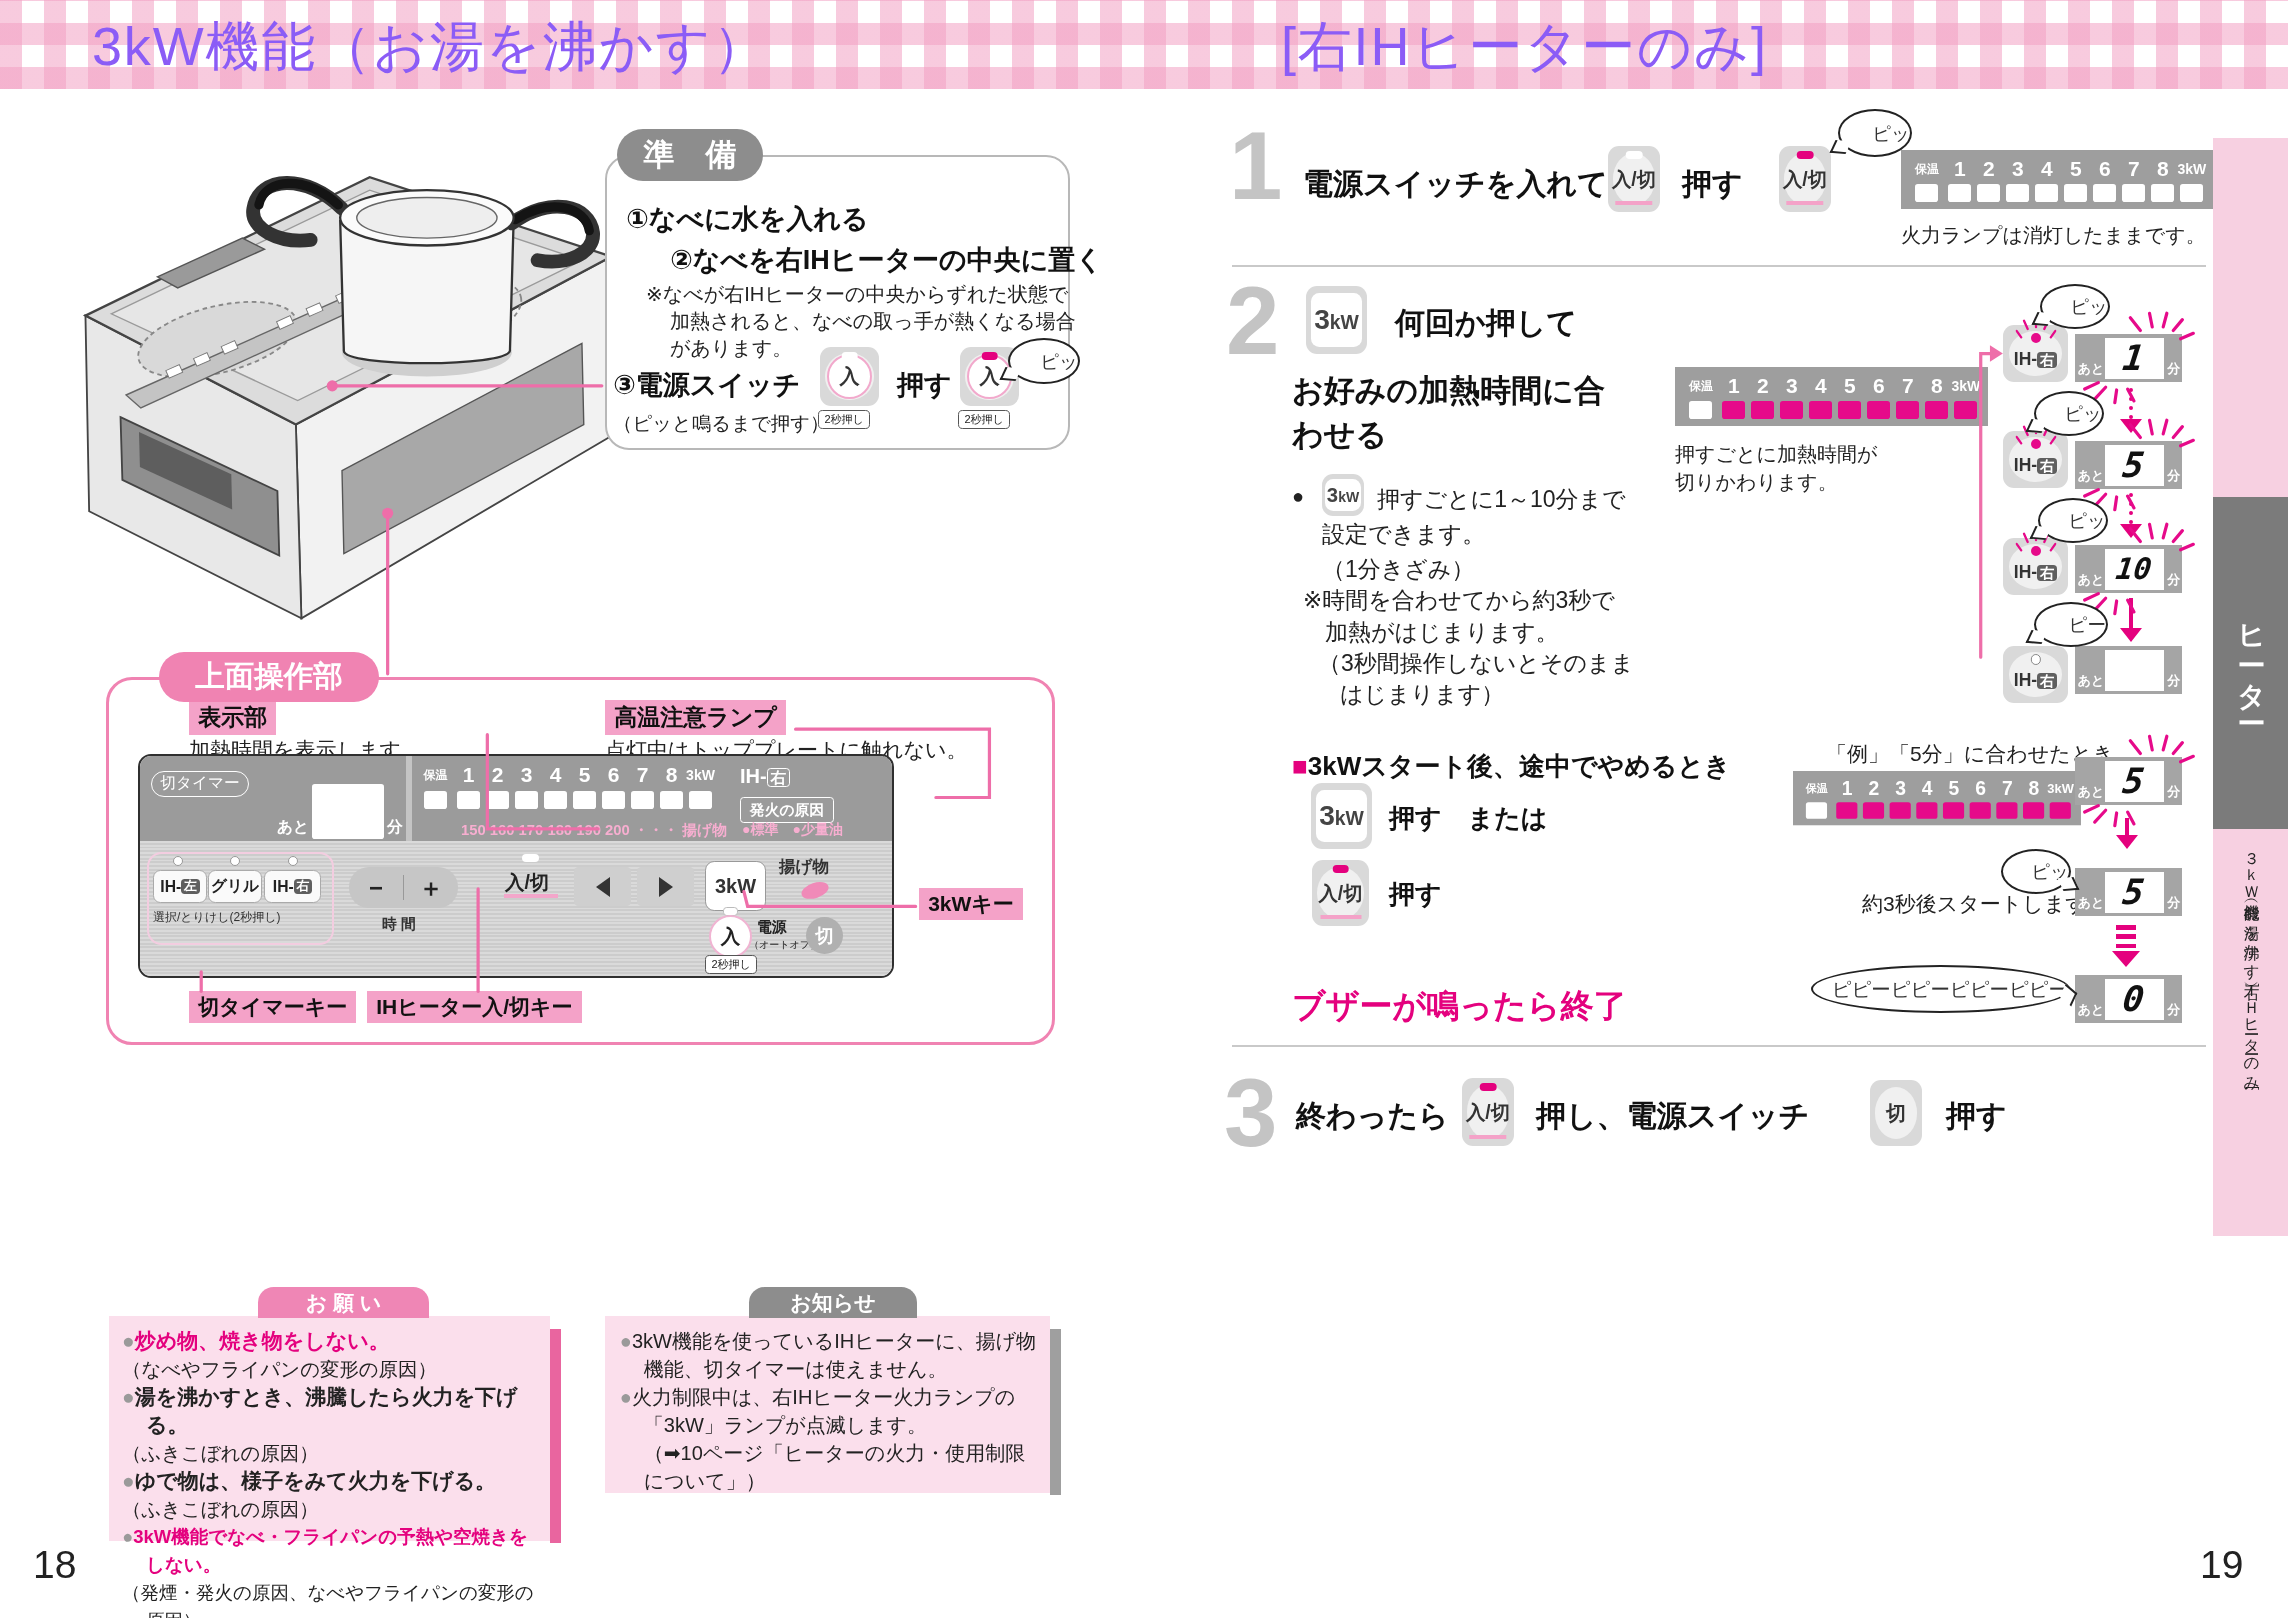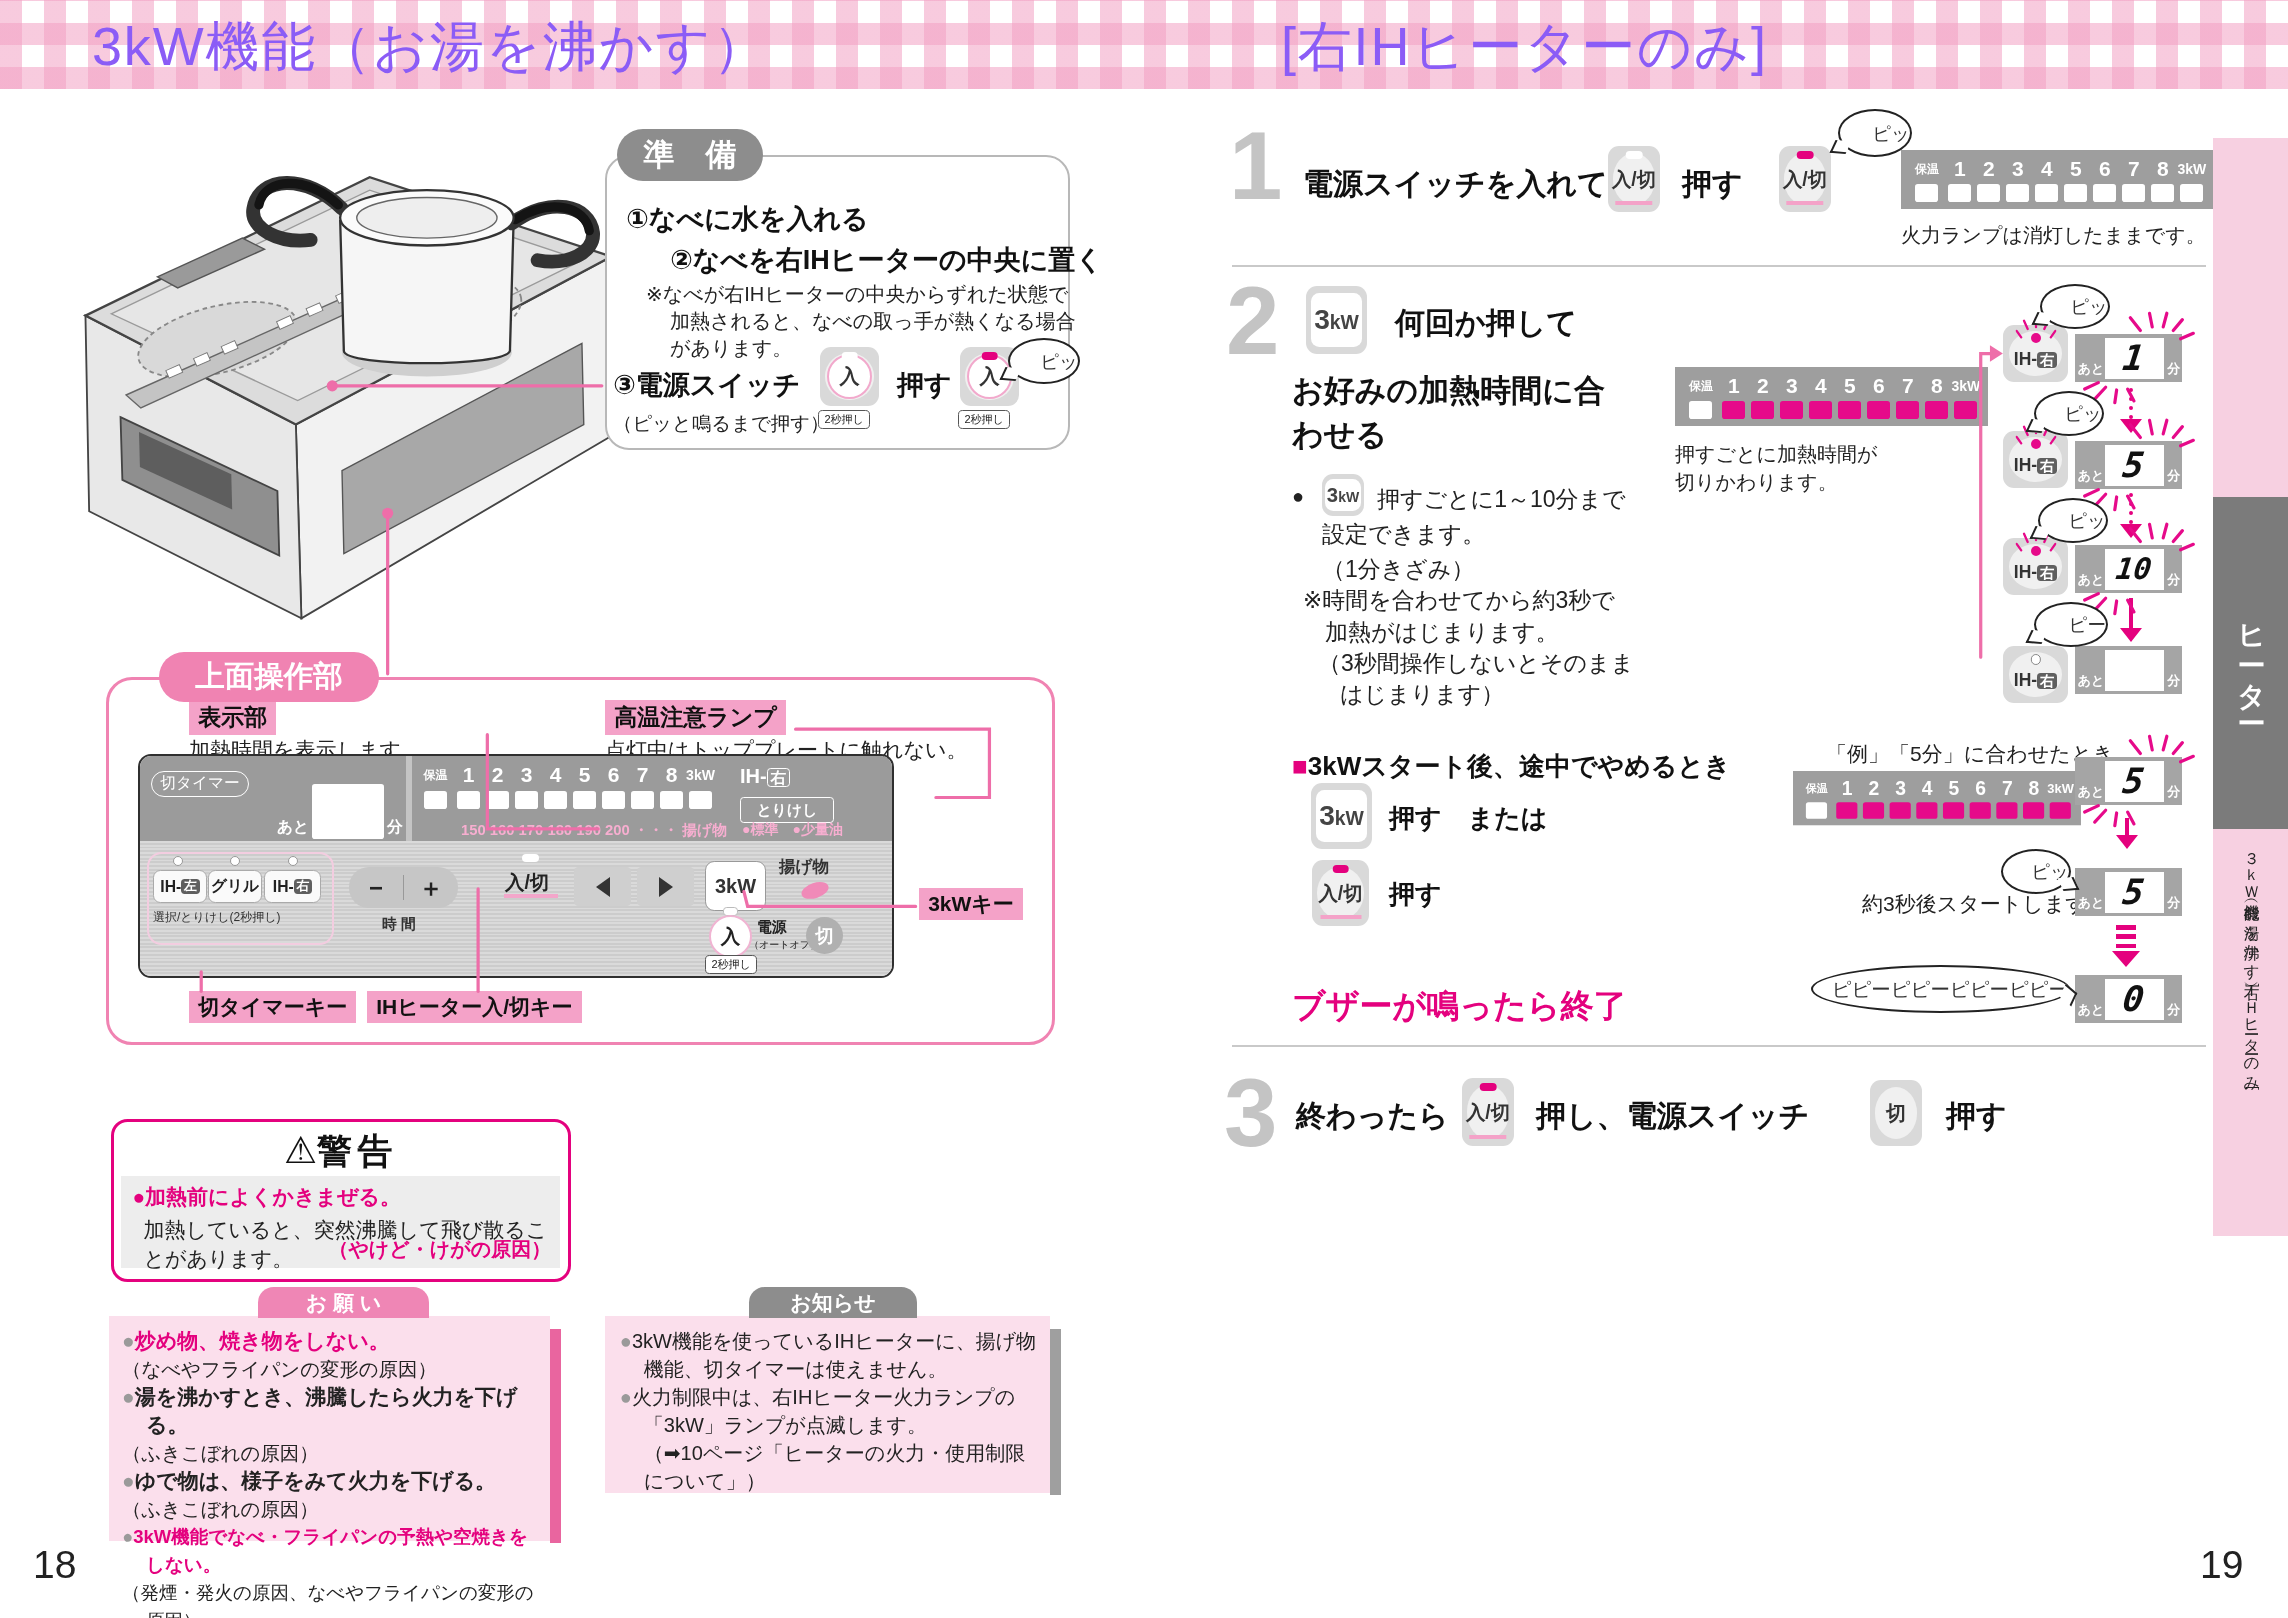--- a/index.html
+++ b/index.html
@@ -182,21 +182,21 @@
         <span class="lamp-cell">
           <span class="lamp-lab">8</span>
           <span class="lamp-box"></span>
         </span>
         <span class="lamp-cell">
           <span class="lamp-lab sm">3kW</span>
           <span class="lamp-box"></span>
         </span>
       </div>
     <div class="abs b" style="left:600px;top:9.2px;color:#fff;font-size:20px;white-space:nowrap;"><span>IH-</span><span class="wb" style="border:1.8px solid #fff;border-radius:3.7px;padding:0 2.8px;font-size:15.7px;">右</span></div>
-    <div class="abs b" style="left:600px;top:41px;width:92px;height:24px;border:1.8px solid #fff;border-radius:3.7px;color:#fff;font-size:14.8px;display:flex;align-items:center;justify-content:center;">とりけし</div>
+    <div class="abs b" style="left:600px;top:41px;width:92px;height:24px;border:1.8px solid #fff;border-radius:3.7px;color:#fff;font-size:14.8px;display:flex;align-items:center;justify-content:center;">発火の原因</div>
     <span class="abs b" style="left:321px;top:65px;color:#f7aed0;font-size:14.8px;white-space:nowrap;">150 160 170 180 190 200 ・・・ 揚げ物</span>
     <span class="abs b" style="left:602px;top:65px;color:#f7aed0;font-size:14px;white-space:nowrap;">●標準　●少量油</span>
     <div class="abs metal" style="left:0;top:85px;width:752px;height:135px;"></div>
     <div class="abs" style="left:7.4px;top:96px;width:183px;height:89px;border:2.8px solid #f3cde0;border-radius:14.8px;"></div>
     <span class="abs" style="left:33px;top:100px;width:8.3px;height:8.3px;border-radius:50%;background:#fff;border:0.9px solid #999;"></span>
     <span class="abs" style="left:90px;top:100px;width:8.3px;height:8.3px;border-radius:50%;background:#fff;border:0.9px solid #999;"></span>
     <span class="abs" style="left:148px;top:100px;width:8.3px;height:8.3px;border-radius:50%;background:#fff;border:0.9px solid #999;"></span>
     <div class="abs b" style="left:13px;top:114px;width:52px;height:31px;background:#fafafa;border:0.9px solid #aaa;border-radius:7.4px;font-size:15.7px;color:#222;display:flex;align-items:center;justify-content:center;">
         <span>IH-</span>
         <span class="rbox">左</span>
@@ -232,30 +232,20 @@
     <div class="abs b" style="left:617px;top:162px;font-size:14.8px;color:#222;">電源</div>
     <div class="abs" style="left:609px;top:182px;font-size:10px;color:#222;">（オートオフ）</div>
     <div class="abs b" style="left:666px;top:161px;width:37px;height:37px;border-radius:50%;background:#b0b0b0;color:#fff;display:flex;align-items:center;justify-content:center;font-size:18.5px;">切</div>
     <div class="keyhold" style="left:565px;top:199px;font-size:11px;">2秒押し</div>
   </div>
 
   <div class="plabel" style="left:919px;top:888px;font-size:21px;">3kWキー</div>
   <div class="plabel" style="left:189px;top:991px;font-size:21px;">切タイマーキー</div>
   <div class="plabel" style="left:367px;top:991px;font-size:21px;">IHヒーター入/切キー</div>
 
-  <div class="abs" style="left:111px;top:1119px;width:454px;height:157px;border:3.7px solid #e4017e;border-radius:16.6px;background:#fff;">
-    <div style="text-align:center;padding-top:5.5px;font-size:35px;font-weight:bold;color:#111;">
-      <span style="font-size:37px;">⚠</span><span style="letter-spacing:5.5px;">警告</span>
-    </div>
-    <div class="abs" style="left:7.4px;top:54px;width:439px;height:92px;background:#ededed;">
-      <div class="b pink" style="padding:7.4px 0 0 11px;font-size:21px;">●加熱前によくかきまぜる。</div>
-      <div style="padding:3.7px 11px 0 22px;font-size:21px;line-height:29px;color:#222;">加熱していると、突然沸騰して飛び散ることがあります。</div>
-      <div class="abs b pink" style="right:9.2px;bottom:5.5px;font-size:20px;">（やけど・けがの原因）</div>
-    </div>
-  </div>
 
   <div class="abs" style="left:258px;top:1287px;width:171px;height:31px;background:#ef86b5;border-radius:15.7px 15.7px 0 0;color:#fff;font-weight:bold;font-size:21px;display:flex;align-items:center;justify-content:center;z-index:2;">お 願 い</div>
   <div class="abs" style="left:109px;top:1316px;width:441px;height:225px;background:#fbdfec;">
     <div class="abs" style="right:-11px;top:13px;width:11px;height:214px;background:#e9659f;"></div>
     <div style="padding:11px 9.2px 0 13px;">
       <div class="n-item b" style="font-size:21px;"><span class="blt">●</span><span class="pink">炒め物、焼き物をしない。</span></div>
       <div class="n-item" style="font-size:19.4px;">（なべやフライパンの変形の原因）</div>
       <div class="n-item b" style="font-size:21px;"><span class="blt">●</span><span>湯を沸かすとき、沸騰したら火力を下げる。</span></div>
       <div class="n-item" style="font-size:19.4px;">（ふきこぼれの原因）</div>
       <div class="n-item b" style="font-size:21px;"><span class="blt">●</span><span>ゆで物は、様子をみて火力を下げる。</span></div>

